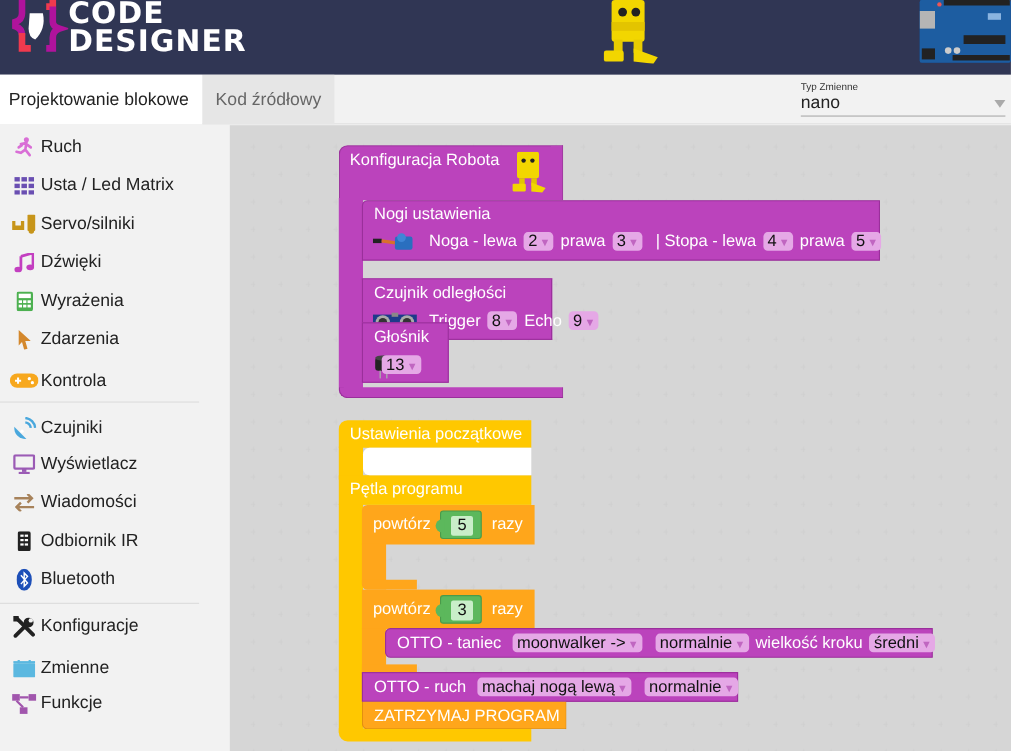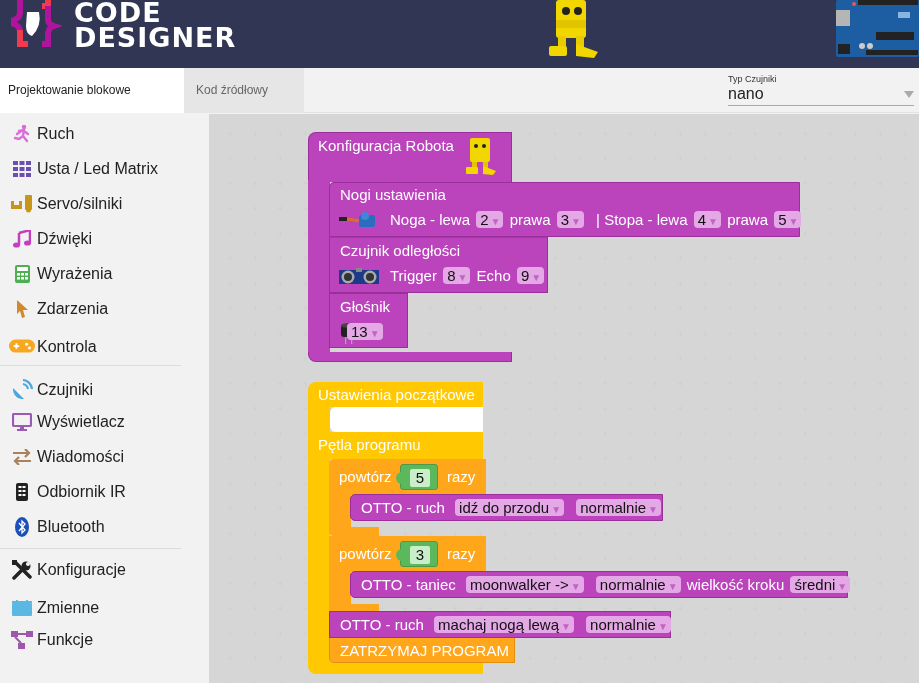--- a/index.html
+++ b/index.html
@@ -1,25 +1,25 @@
 <!DOCTYPE html>
 <html><head>
 <meta charset="utf-8">
 <style>
   * { box-sizing: border-box; margin: 0; padding: 0; }
   html, body { width: 919px; height: 683px; overflow: hidden; background: #f2f2f2; font-family: "Liberation Sans", sans-serif; }
   .header { position: absolute; left: 0; top: 0; width: 919px; height: 68px; background: #303654; overflow: hidden; }
   .logo { position: absolute; left: 6px; top: 0; height: 50px; display: flex; align-items: center; }
   .logo-mark { position: relative; width: 56px; height: 50px; }
-  .logo-text { margin-left: 12px; color: #fff; font-weight: bold; font-size: 27px; line-height: 25px; letter-spacing: 1px; font-family: "DejaVu Sans", sans-serif; }
+  .logo-text { color: #fff; font-weight: bold; font-size: 27px; line-height: 25px; letter-spacing: 1px; font-family: "DejaVu Sans", sans-serif; }
   .robot-img { position: absolute; left: 546px; top: 0; width: 56px; height: 58px; }
   .board-img { position: absolute; left: 836px; top: 0; width: 83px; height: 57px; background: #1b4f91; border-radius: 2px; }
 
   .tabs { position: absolute; left: 0; top: 68px; width: 919px; height: 45px; background: #f2f2f2; border-bottom: 1px solid #e2e2e2; }
-  .tab { position: absolute; top: 0; height: 45px; line-height: 45px; font-size: 12px; padding: 0 8px; }
+  .tab { position: absolute; top: 0; height: 45px; line-height: 45px; font-size: 16px; padding: 0 8px; }
   .tab.active { left: 0; width: 184px; background: #fff; color: #222; }
   .tab.inactive { left: 184px; width: 120px; background: #e6e6e6; color: #666; padding-left: 12px; }
   .arduino-select { position: absolute; left: 728px; top: 74px; width: 186px; }
   .arduino-label { font-size: 9px; color: #333; }
   .arduino-value { font-size: 16px; color: #222; height: 22px; line-height: 20px; border-bottom: 1px solid #aaa; position: relative; }
   .arduino-value .caret { position: absolute; right: 0; top: 7px; width: 0; height: 0; border-left: 5px solid transparent; border-right: 5px solid transparent; border-top: 7px solid #aaa; }
 
   .sidebar { position: absolute; left: 0; top: 114px; width: 160px; height: 569px; background: #f2f2f2; }
   .cat { position: absolute; left: 0; width: 181px; height: 30px; display: flex; align-items: center; font-size: 16px; color: #222; cursor: pointer; }
   .cat .ic { width: 26px; margin-left: 9px; margin-right: 2px; display: flex; justify-content: center; align-items: center; height: 22px; }
@@ -83,21 +83,21 @@
     <circle cx="26" cy="46" r="3" fill="#ccc"></circle>
     <circle cx="34" cy="46" r="3" fill="#ccc"></circle>
   </svg>
 </div>
 
 <div class="tabs">
   <div class="tab active">Projektowanie blokowe</div>
   <div class="tab inactive">Kod źródłowy</div>
 </div>
 <div class="arduino-select">
-  <div class="arduino-label">Typ Czujniki</div>
+  <div class="arduino-label">Typ Zmienne</div>
   <div class="arduino-value">
     <span>nano</span>
     <span class="caret"></span>
   </div>
 </div>
 
 <div class="sidebar">
   <div class="cat" style="top:5px">
     <span class="ic">
         <svg width="18" height="20" viewBox="0 0 18 20">
@@ -314,21 +314,21 @@
       <span class="drop"><span>2</span><span class="tri">▼</span></span>
       <span>prawa</span>
       <span class="drop"><span>3</span><span class="tri">▼</span></span>
       <span style="margin-left:6px">| Stopa - lewa</span>
       <span class="drop"><span>4</span><span class="tri">▼</span></span>
       <span>prawa</span>
       <span class="drop"><span>5</span><span class="tri">▼</span></span>
     </span>
   </div>
 
-  <div class="blk purple" style="left:120px;top:123px;width:219px;height:56px;border:1px solid #9a2f9b;border-top-color:#a23aa3;padding-left:16px;">
+  <div class="blk purple" style="left:120px;top:139px;width:173px;height:56px;border:1px solid #9a2f9b;border-top-color:#a23aa3;padding-left:16px;">
     <span class="label" style="left:10px;top:4px;">Czujnik odległości</span>
     <svg style="position:absolute;left:9px;top:30px;" width="40" height="18" viewBox="0 0 40 18">
       <rect x="0" y="2" width="40" height="14" fill="#1d3a8a"></rect>
       <circle cx="9" cy="9" r="6.5" fill="#aaa"></circle>
         <circle cx="9" cy="9" r="4" fill="#333"></circle>
       <circle cx="31" cy="9" r="6.5" fill="#aaa"></circle>
         <circle cx="31" cy="9" r="4" fill="#333"></circle>
       <rect x="17" y="0" width="6" height="4" fill="#888"></rect>
     </svg>
     <span class="label" style="left:60px;top:29px;">
@@ -368,27 +368,20 @@
     <div class="orange" style="position:absolute;left:0;top:35px;width:22px;height:42px;border-radius:0 0 0 5px;"></div>
     <div class="orange" style="position:absolute;left:0;top:68px;width:50px;height:9px;border-radius:0 0 0 5px;"></div>
     <span class="label" style="left:10px;top:9px;">powtórz</span>
     <div class="num-slot" style="left:71px;top:5px;">
       <div class="tab-peg"></div>
       <div class="val">5</div>
     </div>
     <span class="label" style="left:118px;top:9px;">razy</span>
   </div>
 
-  <div class="blk purple" style="left:141px;top:380px;width:313px;height:27px;border:1px solid #9a2f9b;border-radius:5px 0 0 5px;">
-    <span class="label" style="left:10px;top:4px;">
-      <span>OTTO - ruch</span>
-      <span class="drop" style="margin-left:6px"><span>idź do przodu</span><span class="tri">▼</span></span>
-      <span class="drop" style="margin-left:6px"><span>normalnie</span><span class="tri">▼</span></span>
-    </span>
-  </div>
 
   <div class="blk" style="left:120px;top:422px;width:157px;height:77px;">
     <div class="orange" style="position:absolute;left:0;top:0;width:157px;height:36px;"></div>
     <div class="orange" style="position:absolute;left:0;top:35px;width:22px;height:42px;"></div>
     <div class="orange" style="position:absolute;left:0;top:68px;width:50px;height:9px;"></div>
     <span class="label" style="left:10px;top:9px;">powtórz</span>
     <div class="num-slot" style="left:71px;top:5px;">
       <div class="tab-peg"></div>
       <div class="val">3</div>
     </div>

